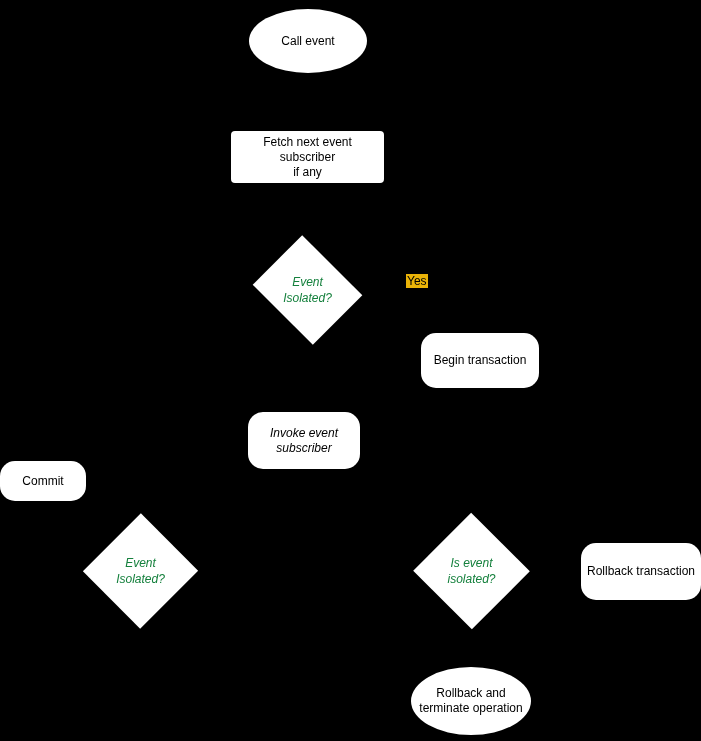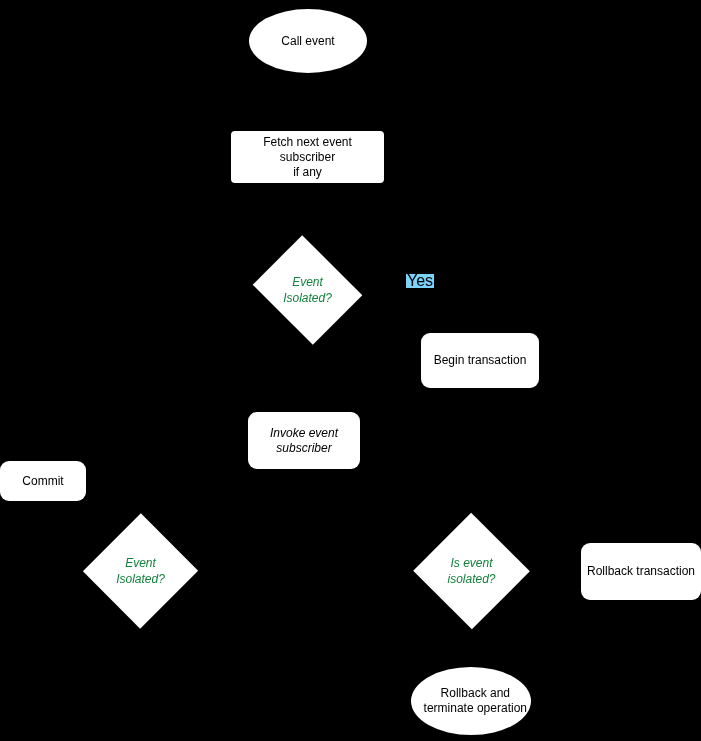--- a/index.html
+++ b/index.html
@@ -34,21 +34,21 @@
     white-space: pre-line;
     padding: 0 4px;
   }
   .node.ellipse {
     border-radius: 50%;
   }
   .node.rect {
     border-radius: 4px;
   }
   .node.rounded {
-    border-radius: 9px;
+    border-radius: 15px;
   }
   .node.diamond {
     background: transparent;
     padding: 0;
   }
   .diamond-shape {
     position: absolute;
     left: 0;
     top: 0;
     width: 100%;
@@ -61,24 +61,24 @@
     z-index: 2;
     color: #15803d;
     text-align: center;
     white-space: pre-line;
     line-height: 16px;
     font-size: 12px;
     font-style: italic;
   }
   .edge-label {
     position: absolute;
-    background: #7dd3fc;
+    background: #eab308;
     color: #000000;
     font-family: "Liberation Sans", sans-serif;
-    font-size: 16px;
+    font-size: 12px;
     line-height: 14px;
     padding: 0 1px;
     white-space: nowrap;
   }
 </style>
 </head>
 <body>
 
 <div id="canvas" style="background: rgb(0, 0, 0);">
 
@@ -122,18 +122,18 @@
   <div class="node diamond" id="node-is-event-isolated" style="left: 430px; top: 530px; width: 83px; height: 82px;">
     <span class="diamond-shape"></span>
     <span class="diamond-label">Is event
 isolated?</span>
   </div>
 
   <div class="node rounded" id="node-rollback-transaction" style="left: 581px; top: 543px; width: 120px; height: 57px;">
     <span>Rollback transaction</span>
   </div>
 
-  <div class="node ellipse" id="node-rollback-and-terminate" style="left: 411px; top: 667px; width: 120px; height: 68px; justify-content: flex-end;">
+  <div class="node ellipse" id="node-rollback-and-terminate" style="left: 411px; top: 667px; width: 120px; height: 68px;">
     <span>Rollback and
 terminate operation</span>
   </div>
 
 </div>
 
 </body></html>

